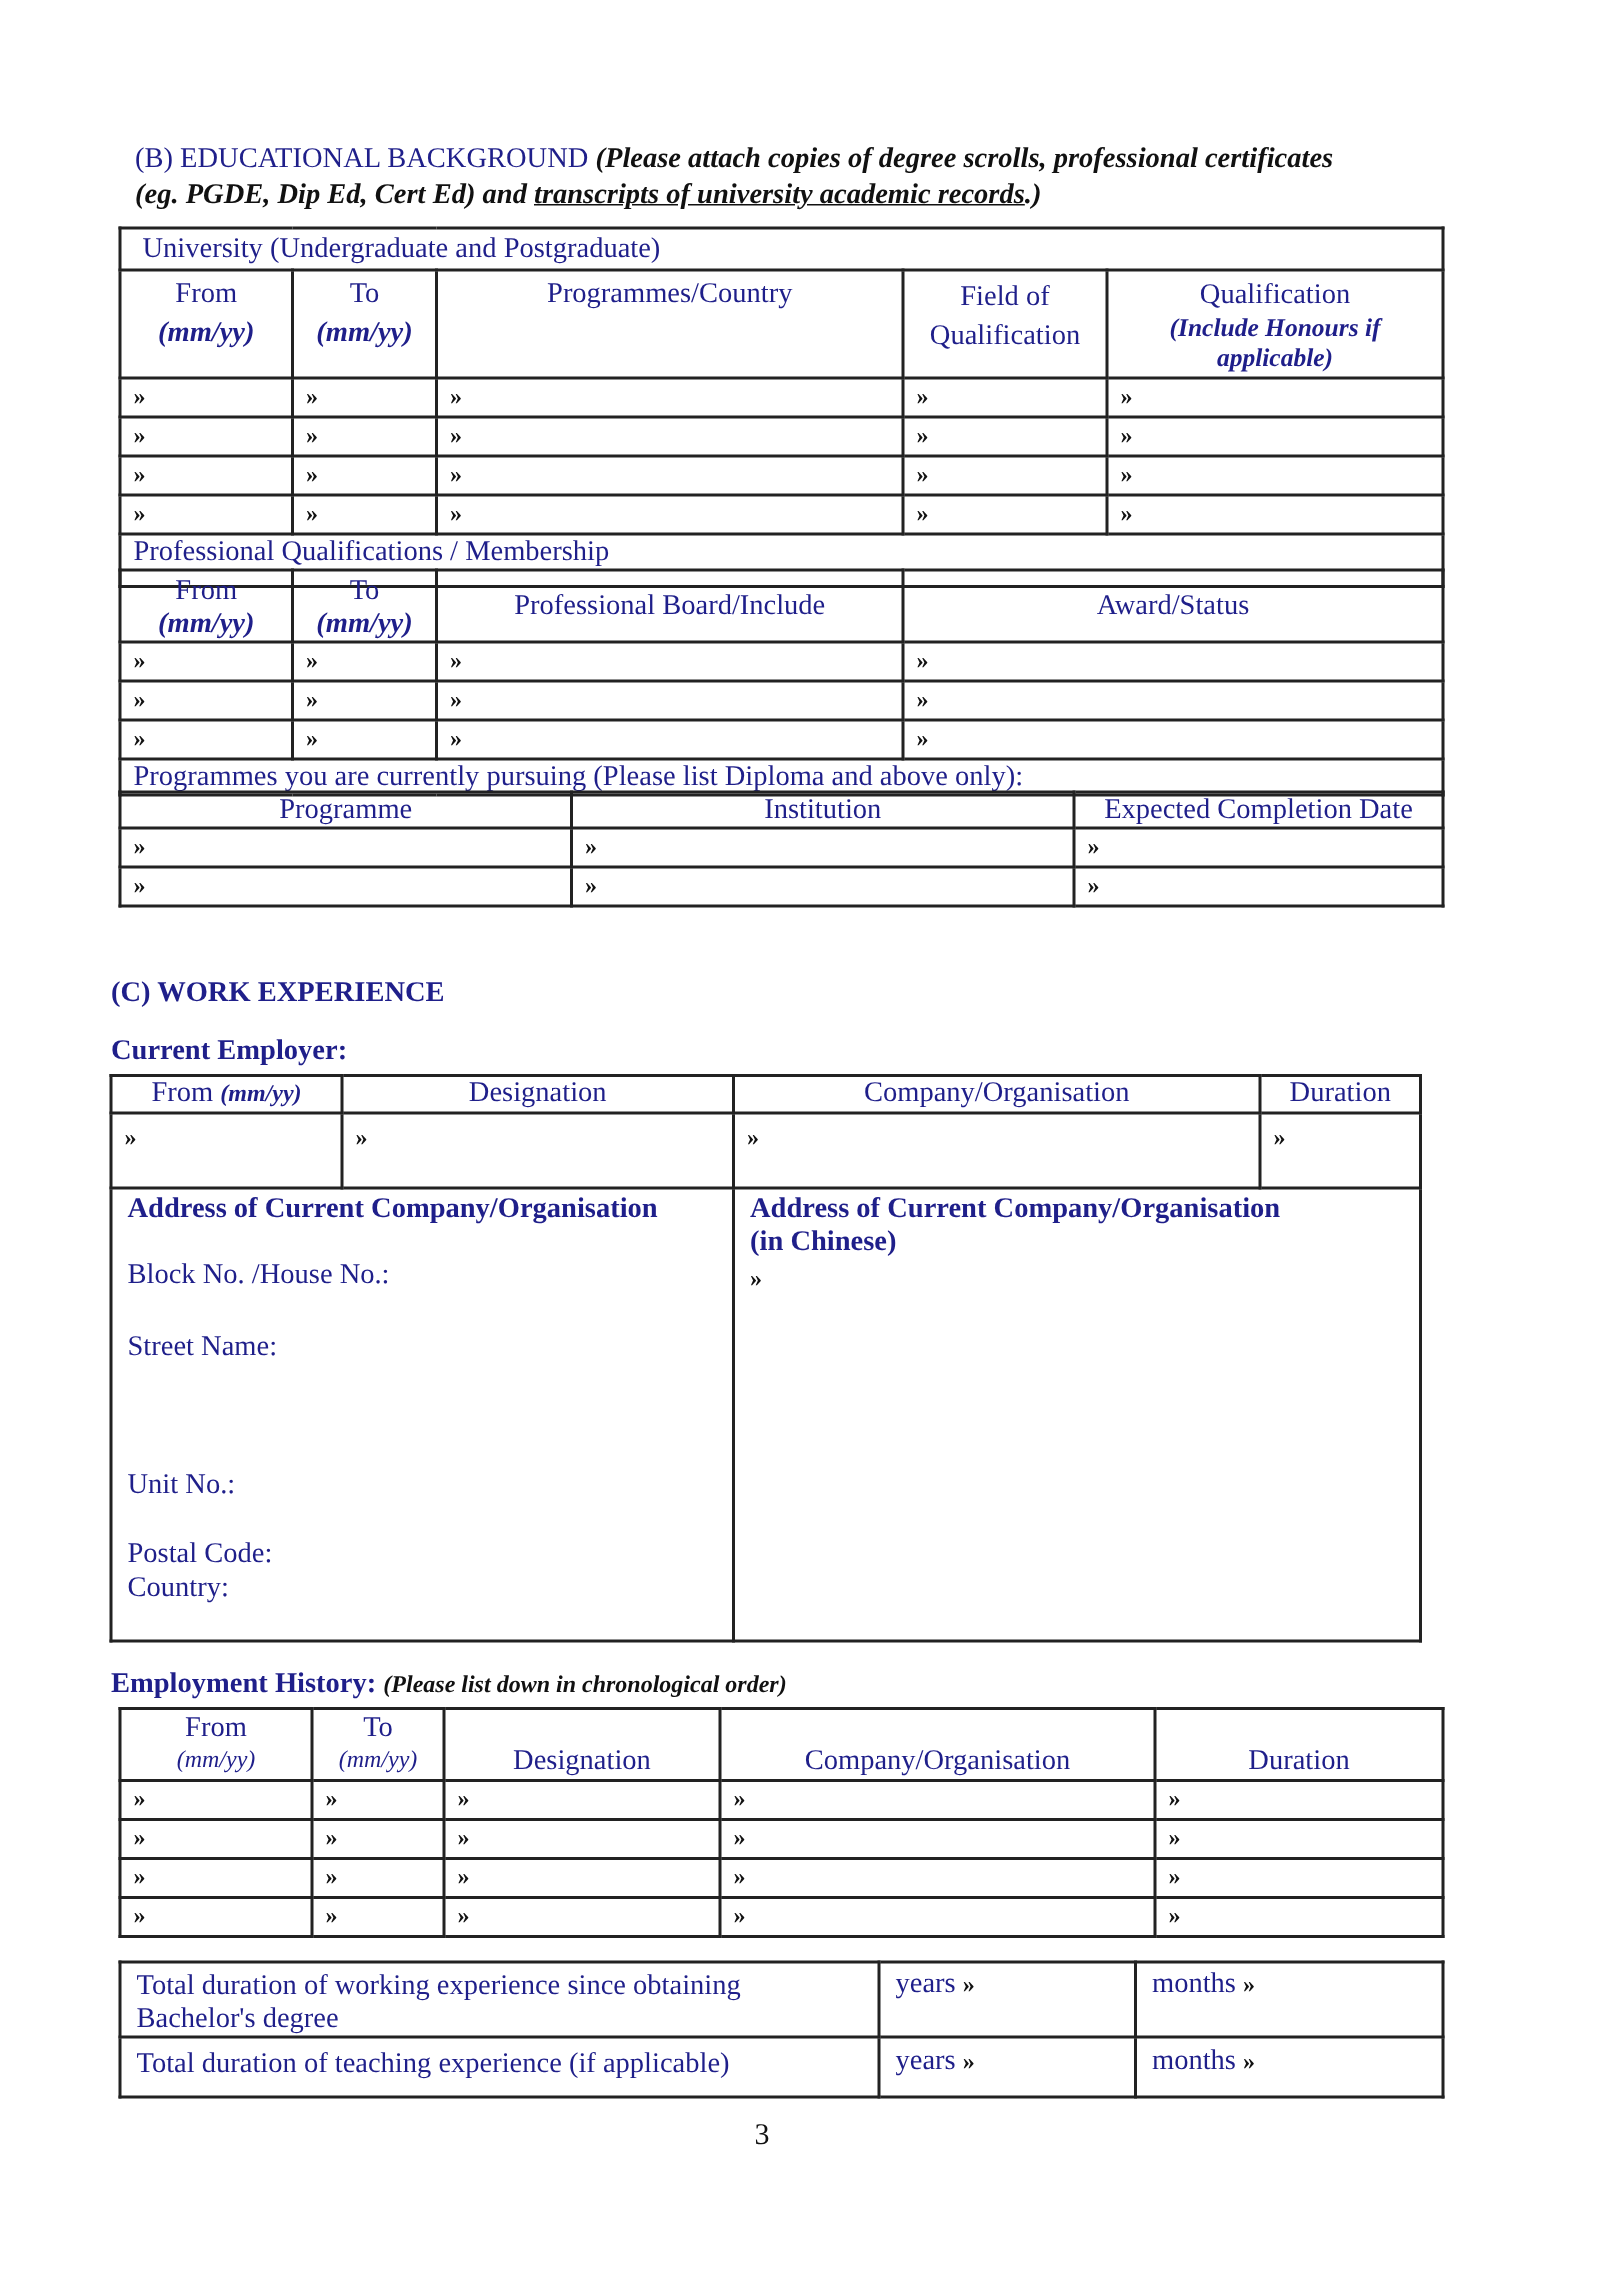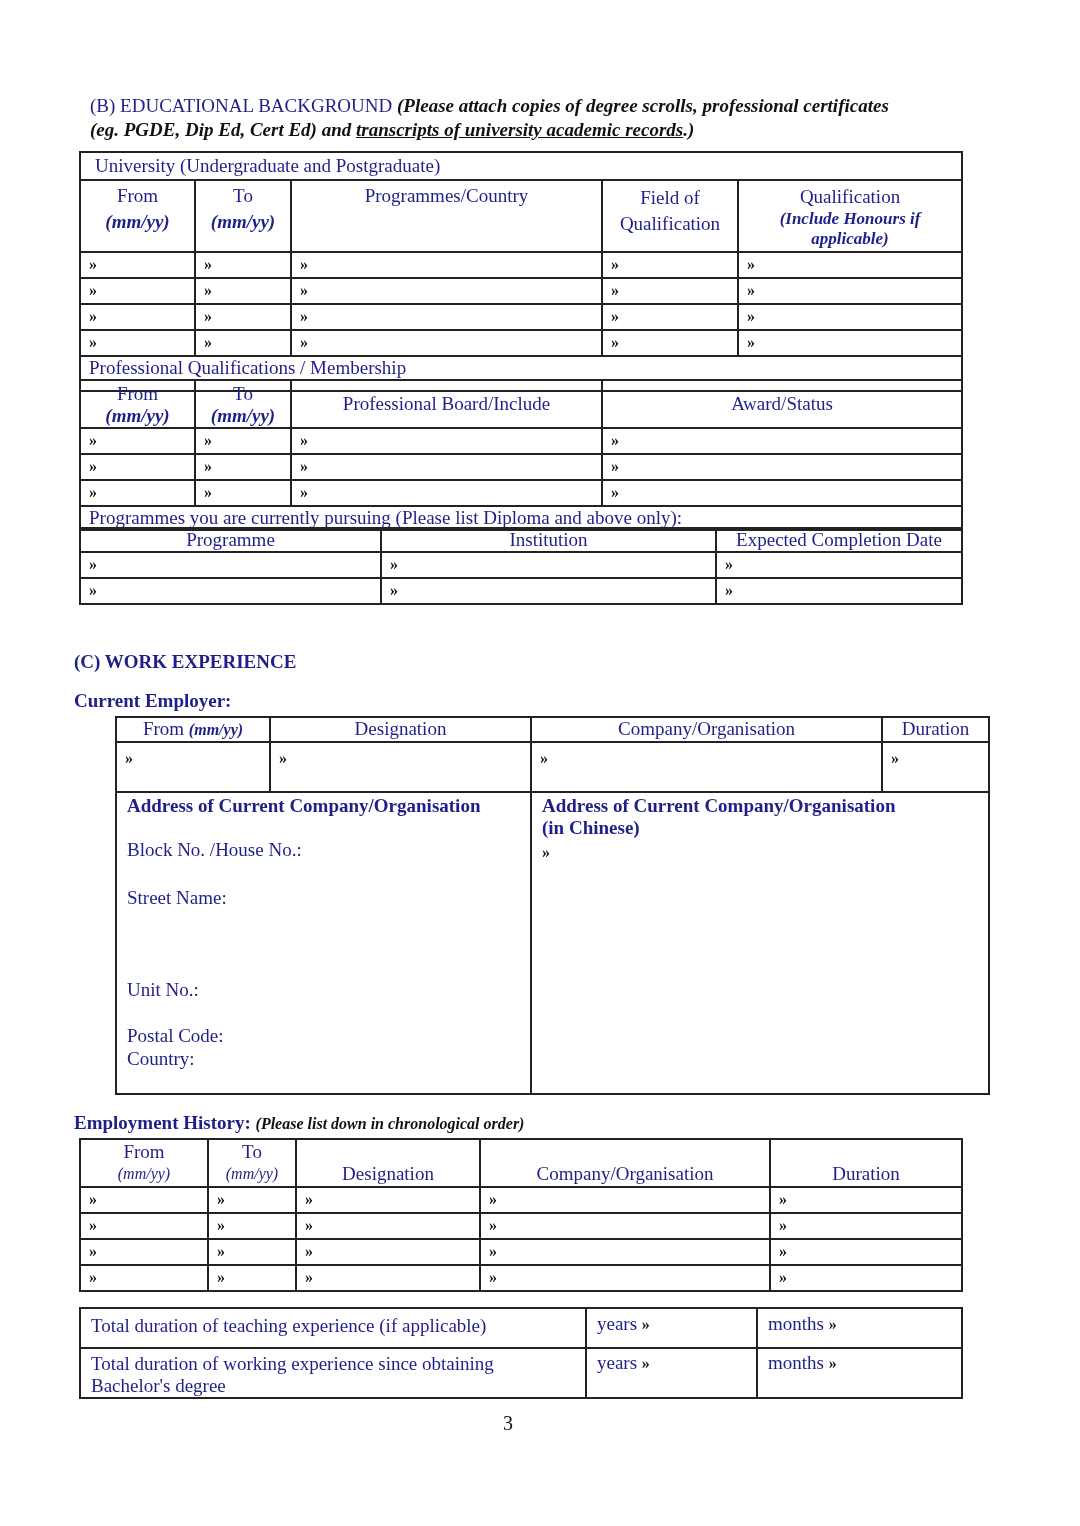--- a/index.html
+++ b/index.html
@@ -157,21 +157,21 @@
         <td><span class="arr">»</span></td>
         <td><span class="arr">»</span></td>
         <td><span class="arr">»</span></td>
       </tr>
 </tbody>
   </table>
 
 <div class="abs sec-title" style="left:74px; top:651px;">(C) WORK EXPERIENCE</div>
 <div class="abs sec-title" style="left:74px; top:690px;">Current Employer:</div>
 
-<table style="left:73px; top:716px; width:873px;margin-left:42px;">
+<table style="left:73px; top:716px; width:873px;">
   <colgroup>
       <col style="width:154px">
       <col style="width:261px">
       <col style="width:351px">
       <col style="width:107px">
     </colgroup>
   <tbody>
       <tr style="height:24px">
     <td class="c" style="white-space:nowrap;"><span>From </span><span class="it" style="font-size:16px;">(mm/yy)</span></td>
     <td class="c">Designation</td>
@@ -260,29 +260,29 @@
 </tbody>
   </table>
 
 <table style="left:79px; top:1307px; width:882px;">
   <colgroup>
       <col style="width:506px">
       <col style="width:171px">
       <col style="width:205px">
     </colgroup>
   <tbody>
-      <tr style="height:40px">
+      <tr style="height:50px">
+    <td style="padding:4px 10px 0;">
+          <div>Total duration of working experience since obtaining</div>
+          <div>Bachelor's degree</div>
+        </td>
+    <td style="padding:3px 10px 0;"><span>years</span> <span class="arr">»</span></td>
+    <td style="padding:3px 10px 0;"><span>months</span> <span class="arr">»</span></td>
+  </tr>
+  <tr style="height:40px">
     <td style="padding:6px 10px 0;">Total duration of teaching experience (if applicable)</td>
     <td style="padding:4px 10px 0;"><span>years</span> <span class="arr">»</span></td>
     <td style="padding:4px 10px 0;"><span>months</span> <span class="arr">»</span></td>
   </tr>
-  <tr style="height:50px">
-    <td style="padding:4px 10px 0;">
-          <div>Total duration of working experience since obtaining</div>
-          <div>Bachelor's degree</div>
-        </td>
-    <td style="padding:3px 10px 0;"><span>years</span> <span class="arr">»</span></td>
-    <td style="padding:3px 10px 0;"><span>months</span> <span class="arr">»</span></td>
-  </tr>
 </tbody>
   </table>
 
 <div class="abs black" style="left:503px; top:1412px; font-size:20px;">3</div>
 
 </body></html>

